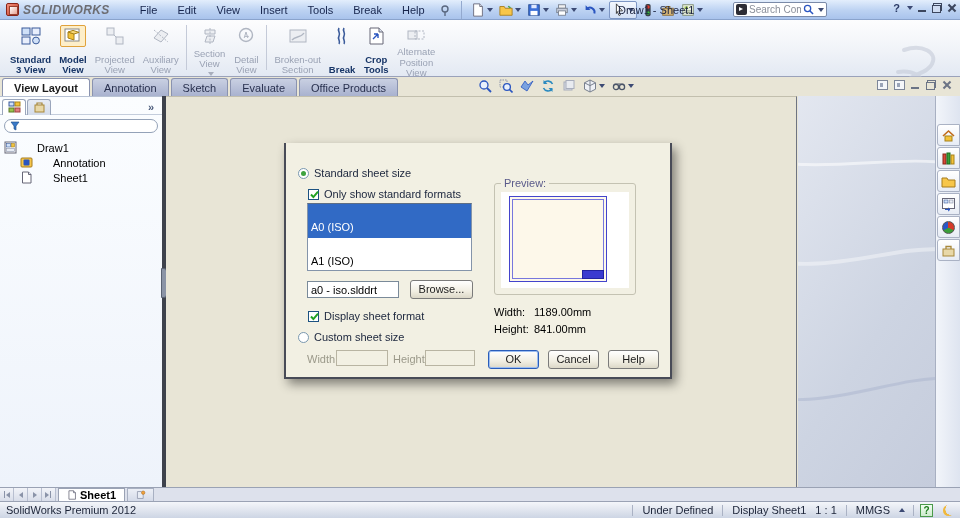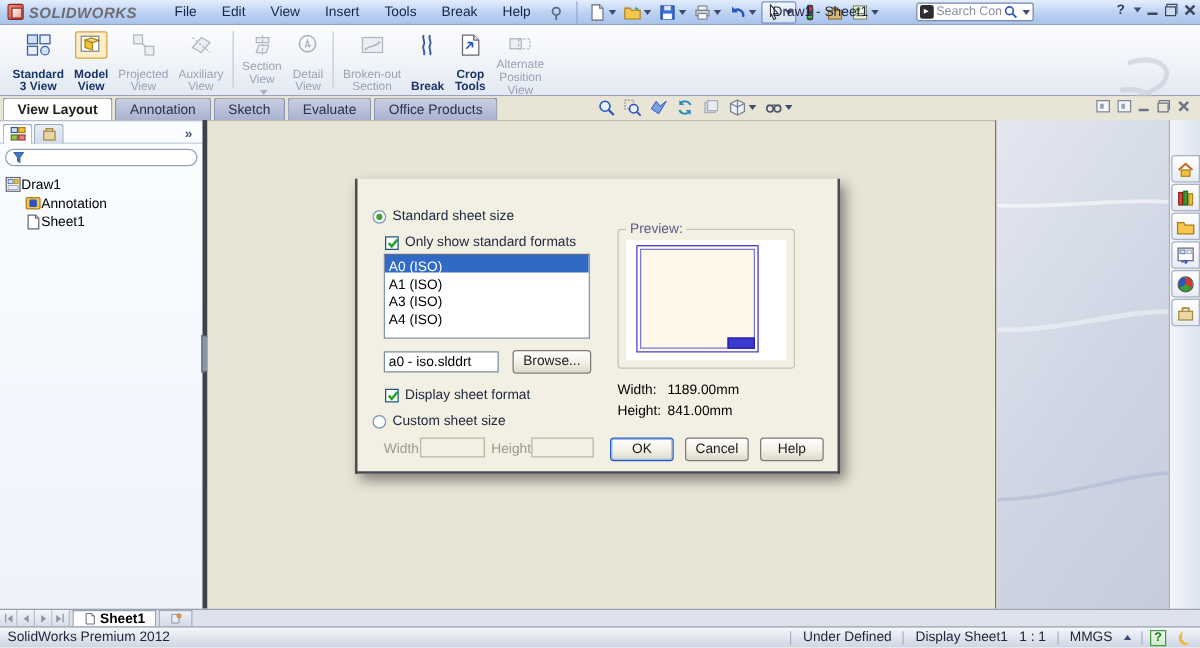--- a/index.html
+++ b/index.html
@@ -88,21 +88,21 @@
     background:linear-gradient(180deg,#fbfdff,#eef3fb);border-top:1px solid #b8c2d4}
   .ptabs{display:flex;align-items:center;padding:2px 2px 0 2px;height:18px;border-bottom:1px solid #c4cddc}
   .ptab{width:24px;height:16px;display:flex;align-items:center;justify-content:center;
     border:1px solid #9aa6bc;border-bottom:none;border-radius:3px 3px 0 0;background:#fff;margin-right:1px}
   .ptab.inactive{background:linear-gradient(#e7ecf5,#d4dcea)}
   .ptab svg{width:13px;height:13px}
   .pexpand{margin-left:auto;color:#4a5a7a;font-weight:bold;padding-right:6px}
   .filter-pill{margin:4px 4px;height:14px;border:1px solid #94a2b8;border-radius:8px;background:#fff;
     display:flex;align-items:center;padding:0 5px;gap:4px}
   .tree{padding:3px 0 0 4px}
-  .trow{display:flex;align-items:center;gap:0;padding:1px 0;color:#000}
+  .trow{display:flex;align-items:center;gap:20px;padding:1px 0;color:#000}
   .trow.child{padding-left:16px}
   .trow svg{width:13px;height:13px;flex:none}
 
   .splitter{position:absolute;top:96px;left:162px;width:4px;bottom:31px;background:#3e424c}
   .split-handle{position:absolute;top:268px;left:161px;width:6px;height:30px;background:#8b94a6;
     border-radius:0 3px 3px 0;border:1px solid #5a6272}
 
   
   .sheetarea{position:absolute;left:166px;top:96px;width:631px;bottom:31px;background:#e8e5d6;
     border-top:1px solid #c2bfae;border-right:1px solid #6e7482}
@@ -130,21 +130,21 @@
   .dlg-close .x:before,.dlg-close .x:after{content:"";position:absolute;left:3px;top:-1px;width:2px;height:10px;background:#fff}
   .dlg-close .x:before{transform:rotate(45deg)}.dlg-close .x:after{transform:rotate(-45deg)}
   .dlg-body{position:relative;width:100%;height:calc(100% - 18px)}
   .radio{width:11px;height:11px;border:1px solid #7a98af;border-radius:50%;background:#fff;position:relative;flex:none}
   .radio.sel:after{content:"";position:absolute;left:2px;top:2px;width:5px;height:5px;border-radius:50%;background:#3fa33f}
   .checkbox{width:11px;height:11px;border:1px solid #1d5281;background:#fff;position:relative;flex:none}
   .checkbox svg{position:absolute;left:0;top:-1px;width:11px;height:11px}
   .fld{position:absolute;display:flex;align-items:center;gap:5px}
   .listbox{position:absolute;left:21px;top:60px;width:165px;height:68px;background:#fff;
     border:1px solid #8494aa;border-top-color:#5e6e84;overflow:hidden}
-  .li{padding:4px 3px;height:14px;line-height:13px;color:#000}
+  .li{padding:17px 3px;height:27px;line-height:13px;color:#000}
   .li.sel{background:#316ac5;color:#fff}
   .txtin{position:absolute;left:21px;top:138px;width:92px;height:17px;border:1px solid #7a8a99;
     background:#fff;font-size:11px;font-family:"Liberation Sans",sans-serif;padding:0 3px;color:#000}
   .btn{position:absolute;height:19px;border:1px solid #7b7b7b;border-radius:3px;
     background:linear-gradient(#ffffff,#f1eee2 60%,#dcd8c8);font-size:11px;
     font-family:"Liberation Sans",sans-serif;color:#1c1c1c;text-align:center;line-height:17px}
   .btn.default{border:1px solid #2a5dba;box-shadow:0 0 0 1px #9cbdf0 inset}
   .groupbox{position:absolute;left:208px;top:40px;width:142px;height:112px;border:1px solid #c4c2b2;border-radius:3px}
   .grouplabel{position:absolute;left:6px;top:-7px;background:#f2f0e3;padding:0 3px;color:#5a5a8a}
   .preview-white{position:absolute;left:6px;top:8px;right:6px;bottom:6px;background:#fff}

